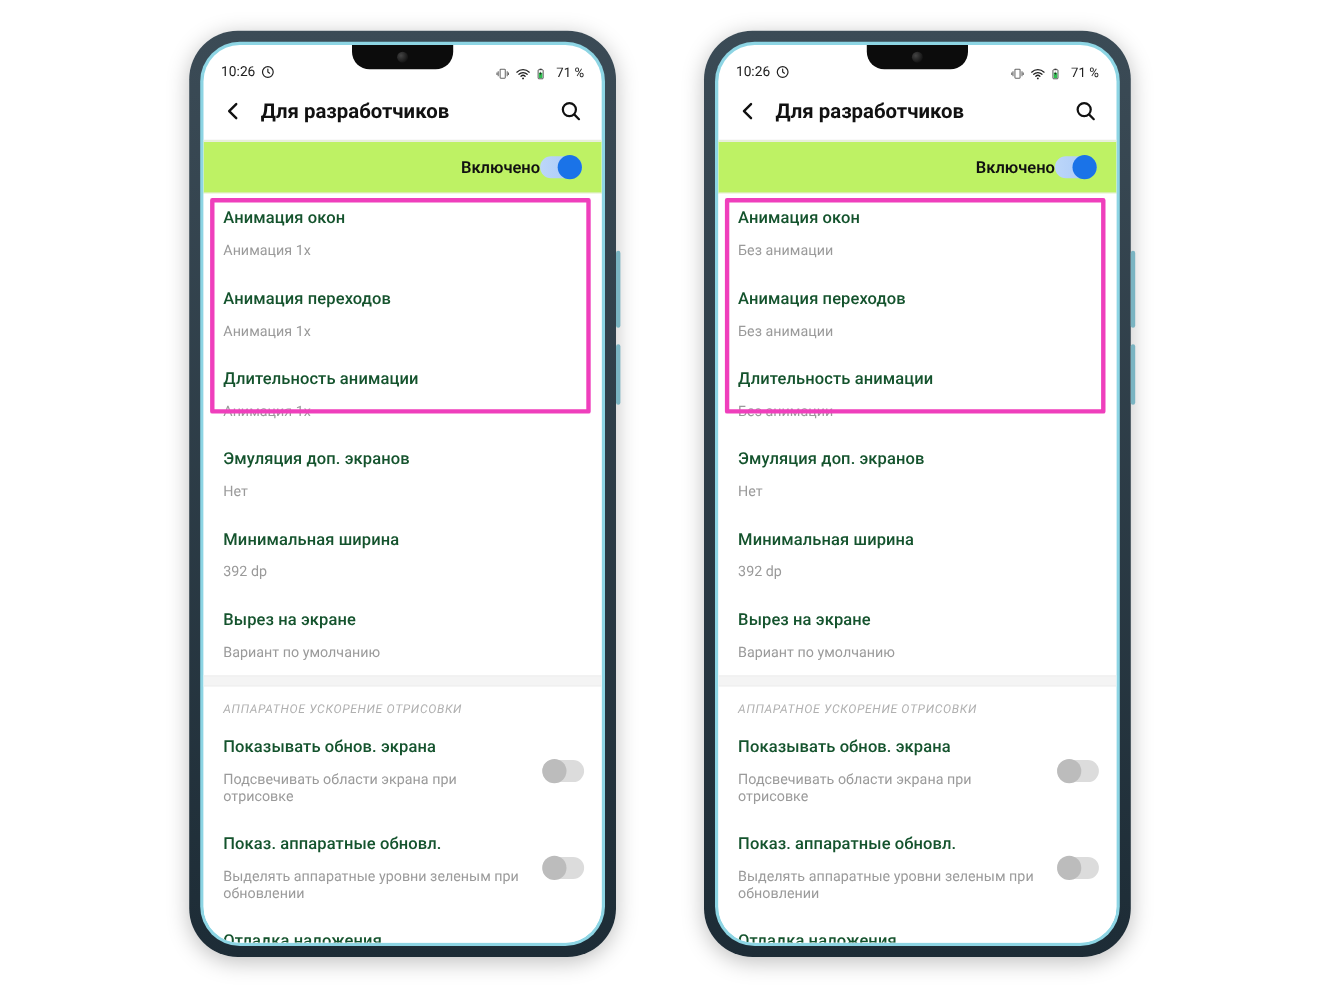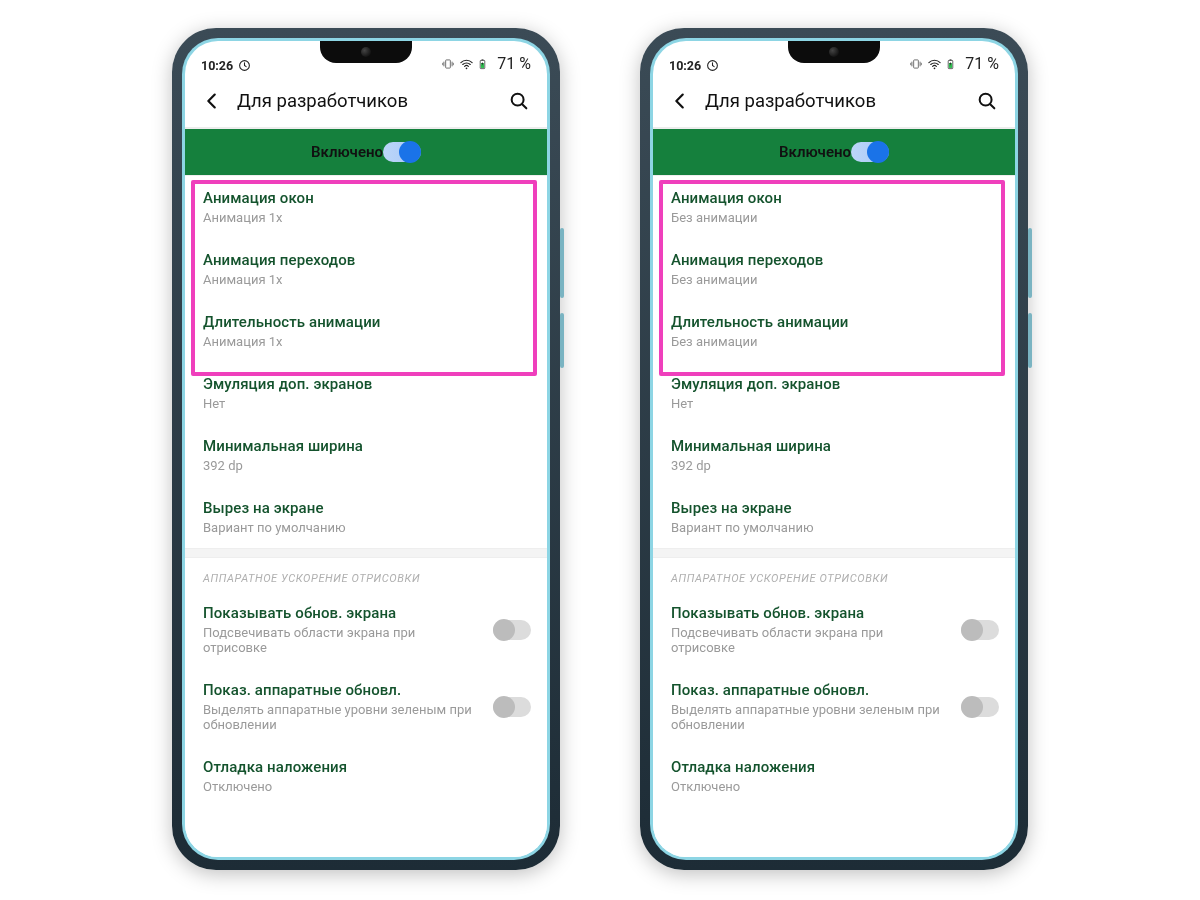--- a/index.html
+++ b/index.html
@@ -71,43 +71,43 @@
     justify-content: space-between;
     padding: 0 16px 2px;
     font-size: 12.5px;
     color: #222;
     z-index: 20;
     position: relative;
   }
   .statusbar .left, .statusbar .right {
     display: flex; align-items: center; gap: 5px;
   }
-  .status-time { font-weight: 700; }
+  .status-time { font-weight: 400; }
   .status-ico { width: 13px; height: 13px; display:inline-block; }
-  .batt-pct { font-size: 16px; margin-left:2px;}
+  .batt-pct { font-size: 12px; margin-left:2px;}
 
   
   .app-header {
     height: 52px;
     display: flex; align-items: center;
     padding: 0 16px;
     gap: 14px;
   }
   .back-arrow { width: 22px; height: 22px; display:flex; align-items:center; justify-content:center;}
-  .header-title { font-size: 18.5px; font-weight: 400; color:#111; flex:1;}
+  .header-title { font-size: 18.5px; font-weight: 700; color:#111; flex:1;}
   .search-btn { width: 24px; height: 24px; display:flex; align-items:center; justify-content:center;}
 
   
   .top-divider { height:1px; background:#ececec;}
   .enabled-row {
     height: 48px;
-    background: #15803d;
+    background: #bef264;
     display: flex; align-items: center;
     padding: 0 18px;
-    justify-content: center;
+    justify-content: flex-end;
     border-top:1px solid #eee;
     border-bottom:1px solid #eee;
   }
   .enabled-label { font-size: 15px; font-weight:600; color:#111;}
 
   .toggle {
     width: 38px; height: 20px; border-radius: 10px;
     position: relative;
   }
   .toggle.on { background: linear-gradient(90deg,#bcd6f9,#a7c8f7);}
@@ -122,21 +122,21 @@
     width:22px; height:22px; border-radius:50%;
     background:#bcbcbc;
   }
 
   
   .list { flex:1; overflow:hidden; position:relative; background:#fff;}
   .item {
     padding: 13px 18px 13px;
   }
   .item-title { font-size: 15px; color:#14532d; font-weight:500; letter-spacing:.1px;}
-  .item-sub   { font-size: 13px; color:#9a9a9a; margin-top:3px;}
+  .item-sub   { font-size: 13px; color:#9a9a9a; margin-top:14px;}
   .item.with-sub { padding-bottom: 13px;}
   .item.row { display:flex; align-items:center; justify-content:space-between; gap:12px; padding-right:16px;}
   .item.row .text { flex:1; min-width:0;}
   .section-divider { height:10px; background:#f4f4f4; border-top:1px solid #eee; border-bottom:1px solid #eee;}
   .section-header {
     padding: 14px 18px 6px;
     font-size: 11px;
     letter-spacing: .6px;
     color: #b0b0b0;
     text-transform: uppercase;

